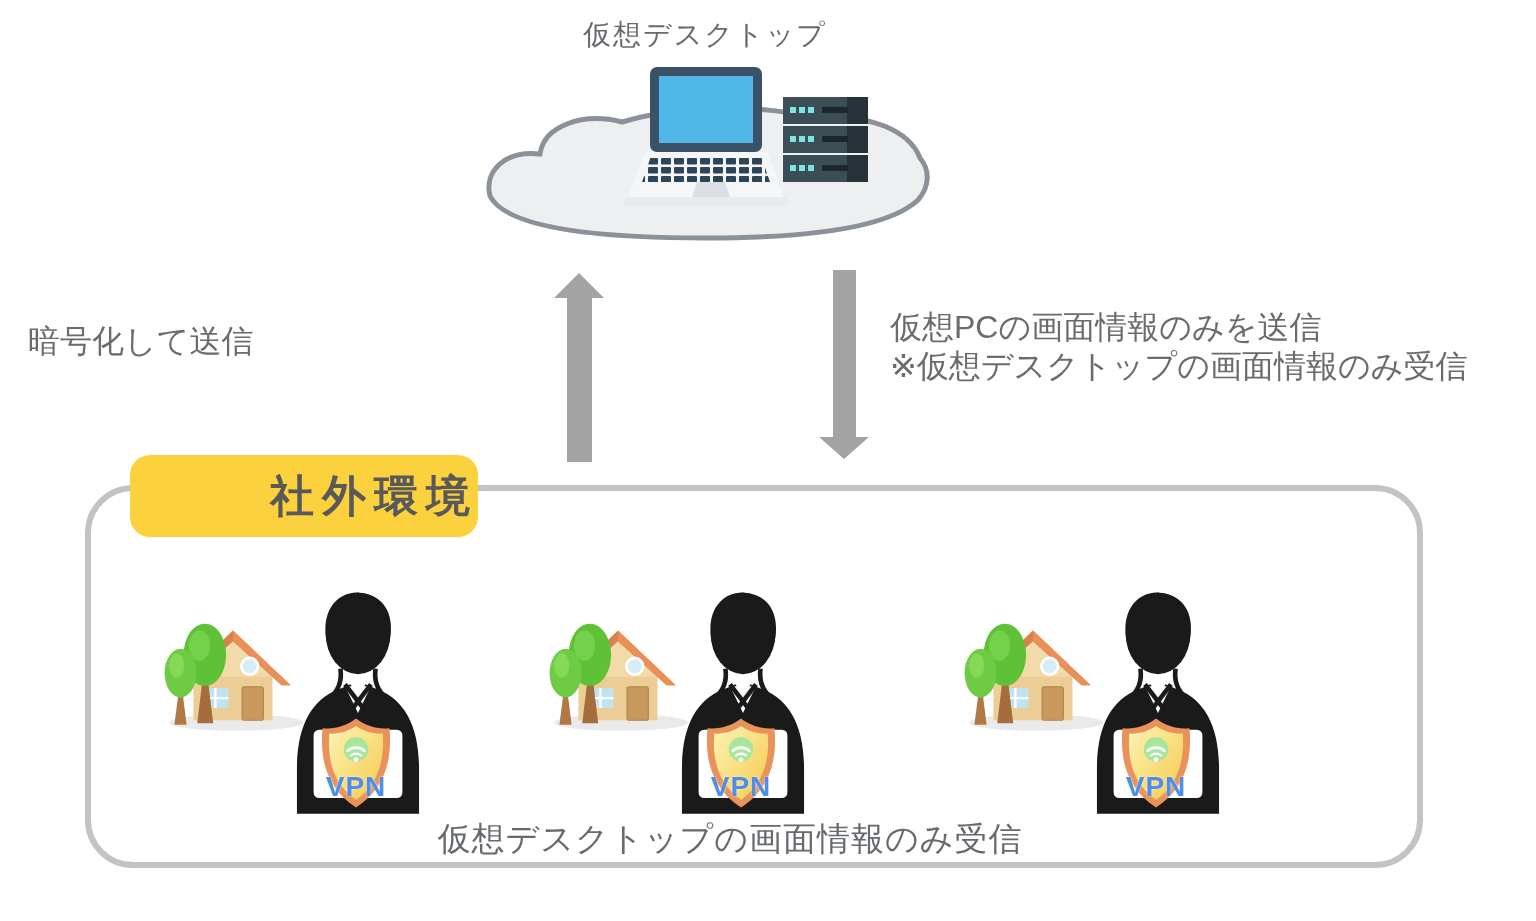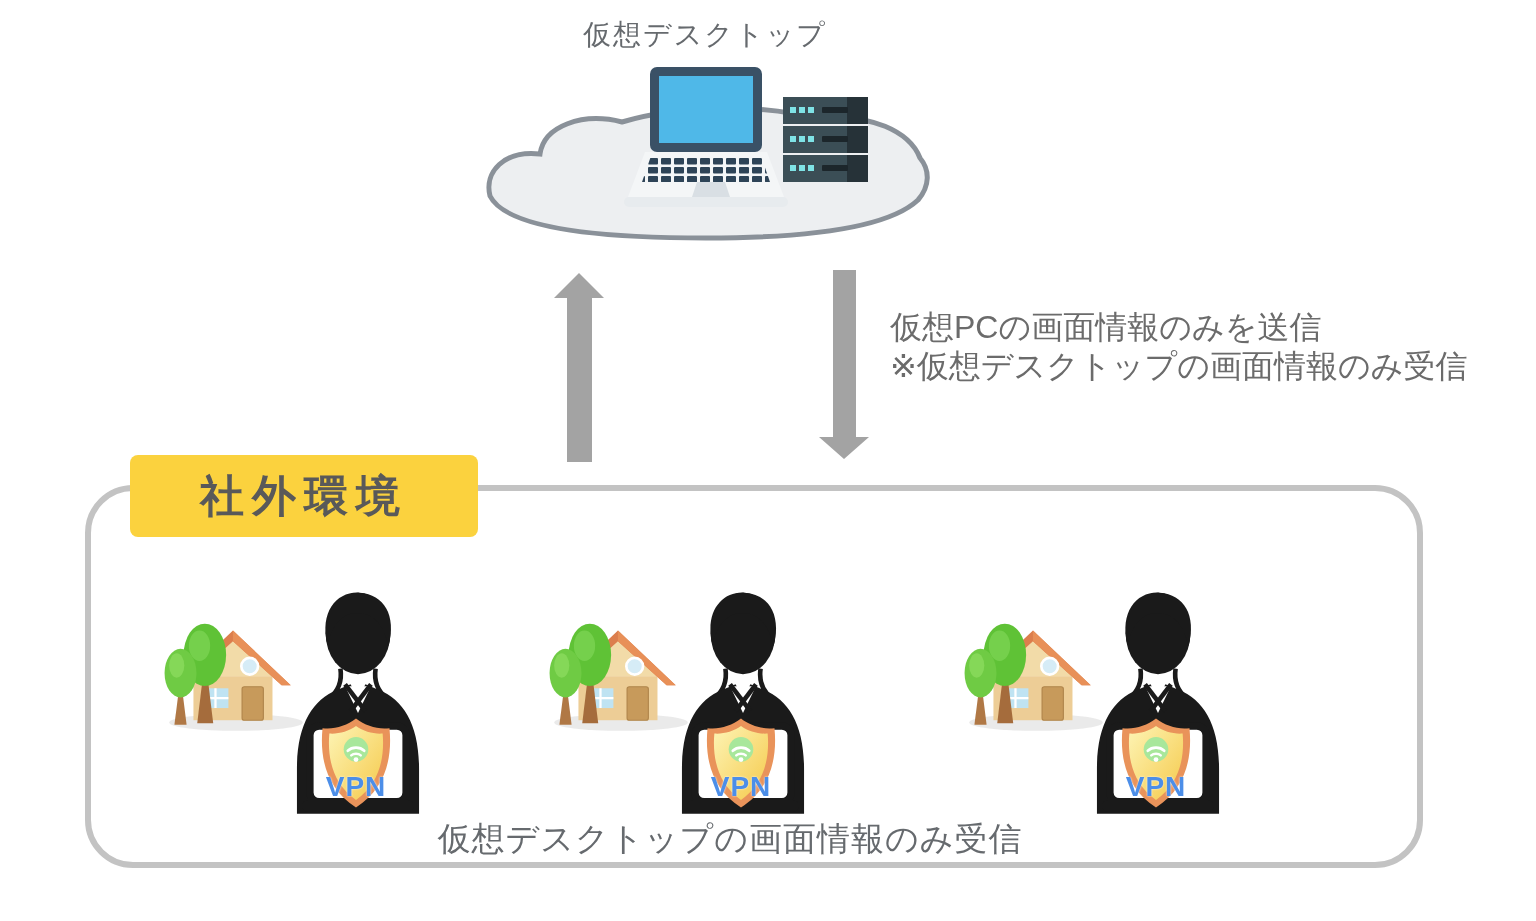--- a/index.html
+++ b/index.html
@@ -20,22 +20,22 @@
   .arrow-up{left:551px;top:270px;}
   .arrow-down{left:816px;top:268px;}
   
   .cloud-svg{left:478px;top:58px;}
   
   .zone-box{
     left:85px;top:485px;width:1338px;height:383px;box-sizing:border-box;
     border:6px solid #c3c3c3;border-radius:48px;background:#ffffff;
   }
   .zone-badge{
-    left:130px;top:455px;width:348px;height:82px;border-radius:8px;
-    background:#fbd23e;display:flex;align-items:center;justify-content:center;
+    left:130px;top:455px;width:348px;height:82px;border-radius:20px;
+    background:#fbd23e;display:flex;align-items:center;justify-content:flex-end;
   }
   .zone-badge span{font-size:44px;font-weight:600;color:#595959;letter-spacing:8px;}
   .zone-caption{
     left:85px;top:817px;width:1290px;text-align:center;
     font-size:33px;font-weight:500;color:#666a6e;letter-spacing:1px;
   }
   
   .user-group{top:583px;width:280px;height:235px;}
   .user-group.g1{left:158px;}
   .user-group.g2{left:543px;}
@@ -148,20 +148,21 @@
 </svg>
 
 <svg class="abs arrow-up" width="56" height="196" viewBox="0 0 56 196">
   <polygon points="28,3 53,28 41,28 41,192 16,192 16,28 3,28" fill="#a3a3a3"></polygon>
 </svg>
 <svg class="abs arrow-down" width="56" height="194" viewBox="0 0 56 194">
   <polygon points="17,2 40,2 40,169 53,169 28,191 3,169 17,169" fill="#a3a3a3"></polygon>
 </svg>
 
 <div class="abs flow-label up">
+  <div>暗号化して送信</div>
 </div>
 <div class="abs flow-label down">
   <div>仮想PCの画面情報のみを送信</div>
   <div>※仮想デスクトップの画面情報のみ受信</div>
 </div>
 
 <div class="abs zone-box"></div>
 
 <div class="abs zone-badge">
   <span>社外環境</span>

